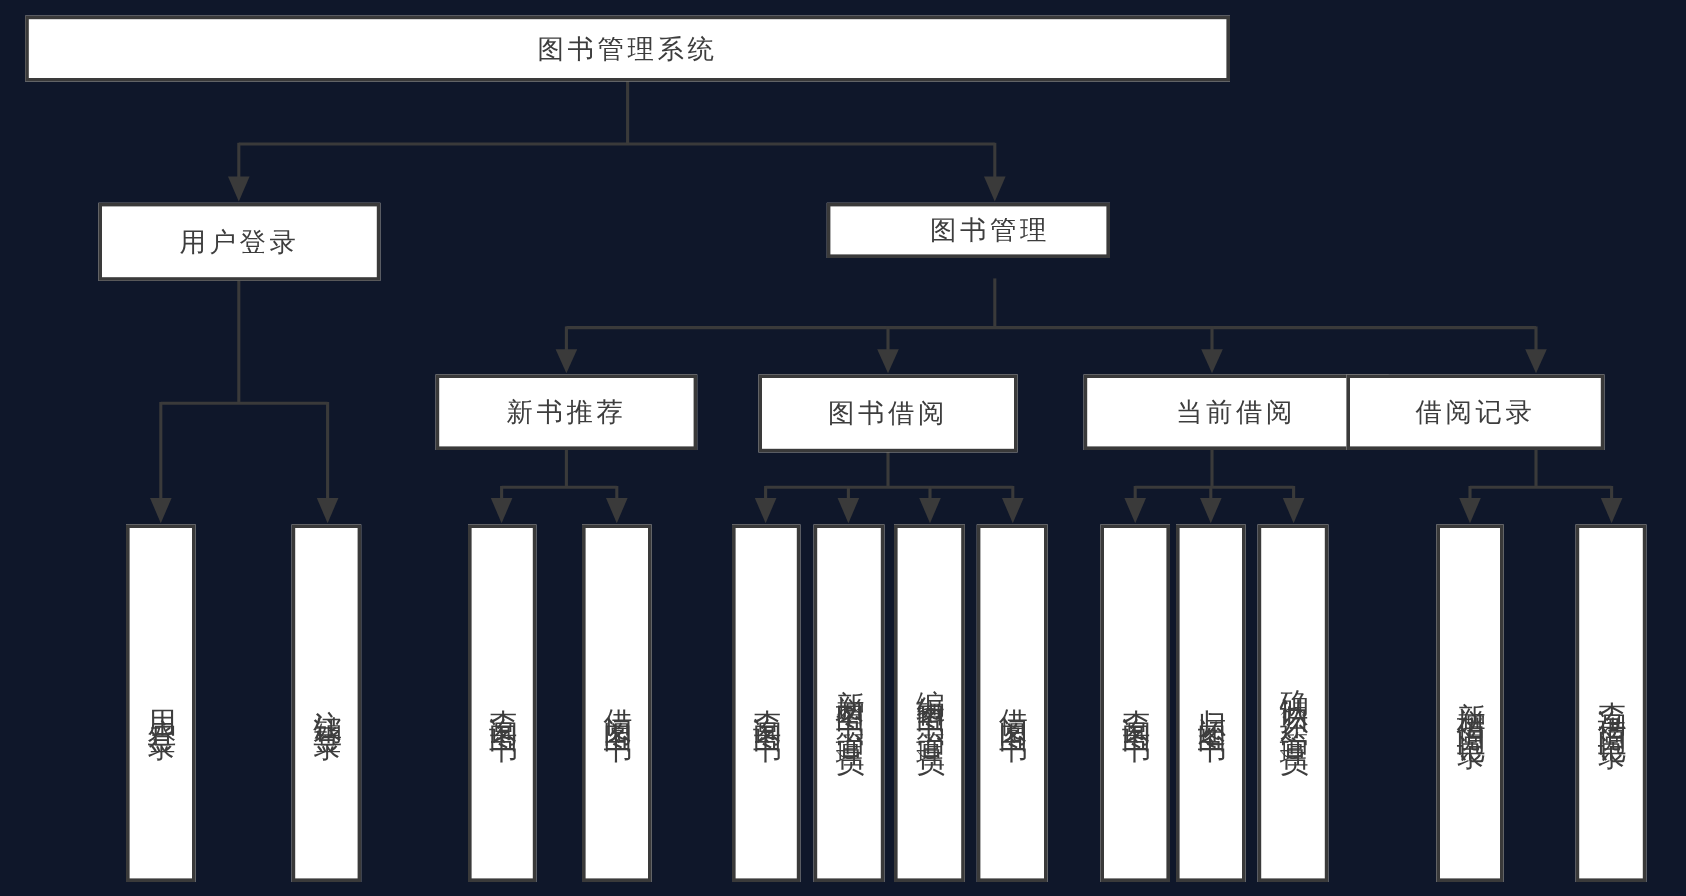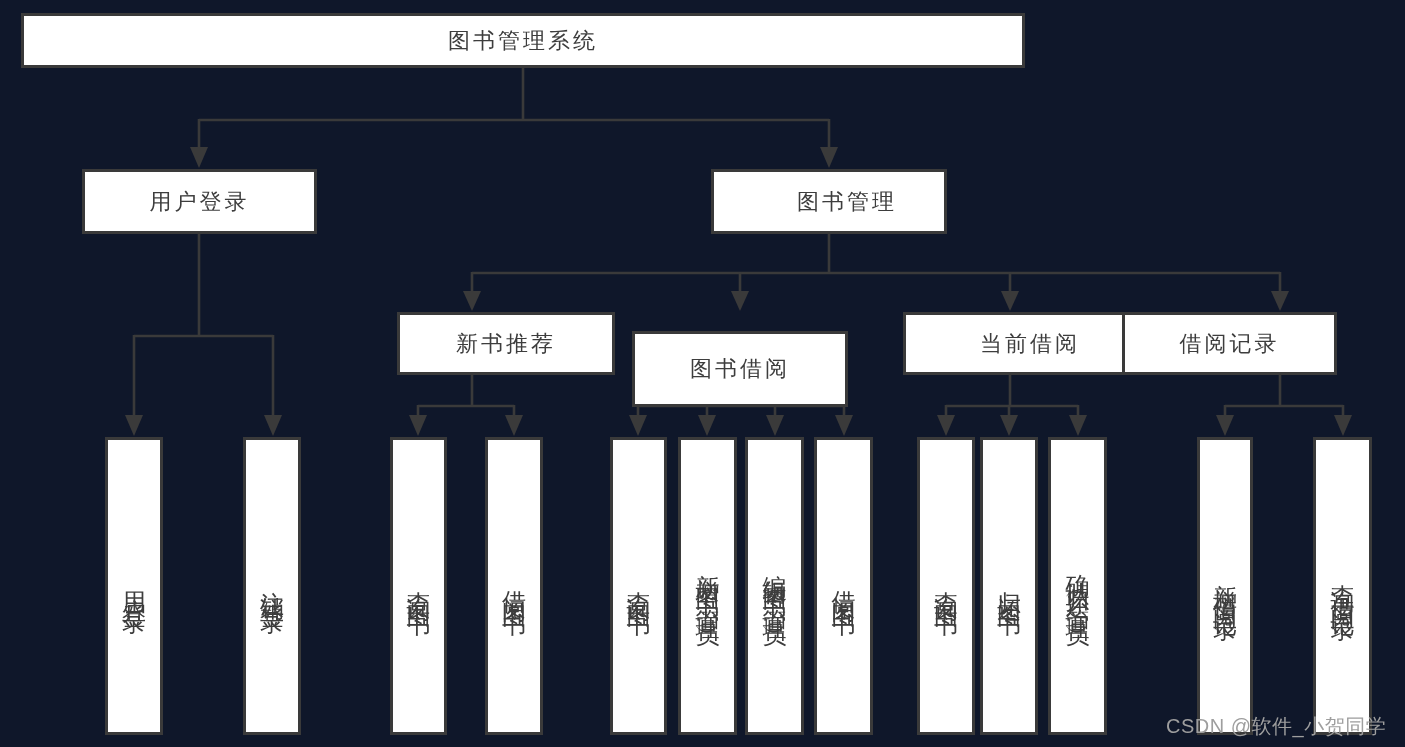--- a/index.html
+++ b/index.html
@@ -128,24 +128,24 @@
       <polygon points="1069,415 1087,415 1078,436"></polygon>
 
       <polygon points="1216,415 1234,415 1225,436"></polygon>
       <polygon points="1334,415 1352,415 1343,436"></polygon>
     </g>
   </svg>
 
   <div class="node" style="left:21px; top:13px; width:1004px; height:55px;">图书管理系统</div>
 
   <div class="node" style="left:82px; top:169px; width:235px; height:65px;">用户登录</div>
-  <div class="node" style="left:711px; top:169px; width:236px; height:65px;padding-left:36px;">图书管理</div>
+  <div class="node" style="left:689px; top:169px; width:236px; height:46px;padding-left:36px;">图书管理</div>
 
-  <div class="node" style="left:363px; top:312px; width:218px; height:63px;margin-left:34px;">新书推荐</div>
-  <div class="node" style="left:632px; top:312px; width:216px; height:76px;margin-top:19px;">图书借阅</div>
+  <div class="node" style="left:363px; top:312px; width:218px; height:63px;">新书推荐</div>
+  <div class="node" style="left:632px; top:312px; width:216px; height:65px;">图书借阅</div>
   <div class="node" style="left:903px; top:312px; width:254px; height:63px;">当前借阅</div>
   <div class="node" style="left:1122px; top:312px; width:215px; height:63px;">借阅记录</div>
 
   <div class="node leaf" style="left:105px; top:437px; width:58px; height:298px;">用户登录</div>
   <div class="node leaf" style="left:243px; top:437px; width:58px; height:298px;">注销登录</div>
 
   <div class="node leaf" style="left:390px; top:437px; width:57px; height:298px;">查询图书</div>
   <div class="node leaf" style="left:485px; top:437px; width:58px; height:298px;">借阅图书</div>
 
   <div class="node leaf" style="left:610px; top:437px; width:57px; height:298px;">查询图书</div>
@@ -153,15 +153,14 @@
   <div class="node leaf" style="left:745px; top:437px; width:59px; height:298px;">编辑图书（管理员）</div>
   <div class="node leaf" style="left:814px; top:437px; width:59px; height:298px;">借阅图书</div>
 
   <div class="node leaf" style="left:917px; top:437px; width:58px; height:298px;">查询图书</div>
   <div class="node leaf" style="left:980px; top:437px; width:58px; height:298px;">归还图书</div>
   <div class="node leaf" style="left:1048px; top:437px; width:59px; height:298px;">确认归还（管理员）</div>
 
   <div class="node leaf" style="left:1197px; top:437px; width:56px; height:298px;">新增借阅记录</div>
   <div class="node leaf" style="left:1313px; top:437px; width:59px; height:298px;">查询借阅记录</div>
 
-  <div class="watermark">CSDN @软件_小贺同学</div>
 
 </div>
 
 </body></html>

